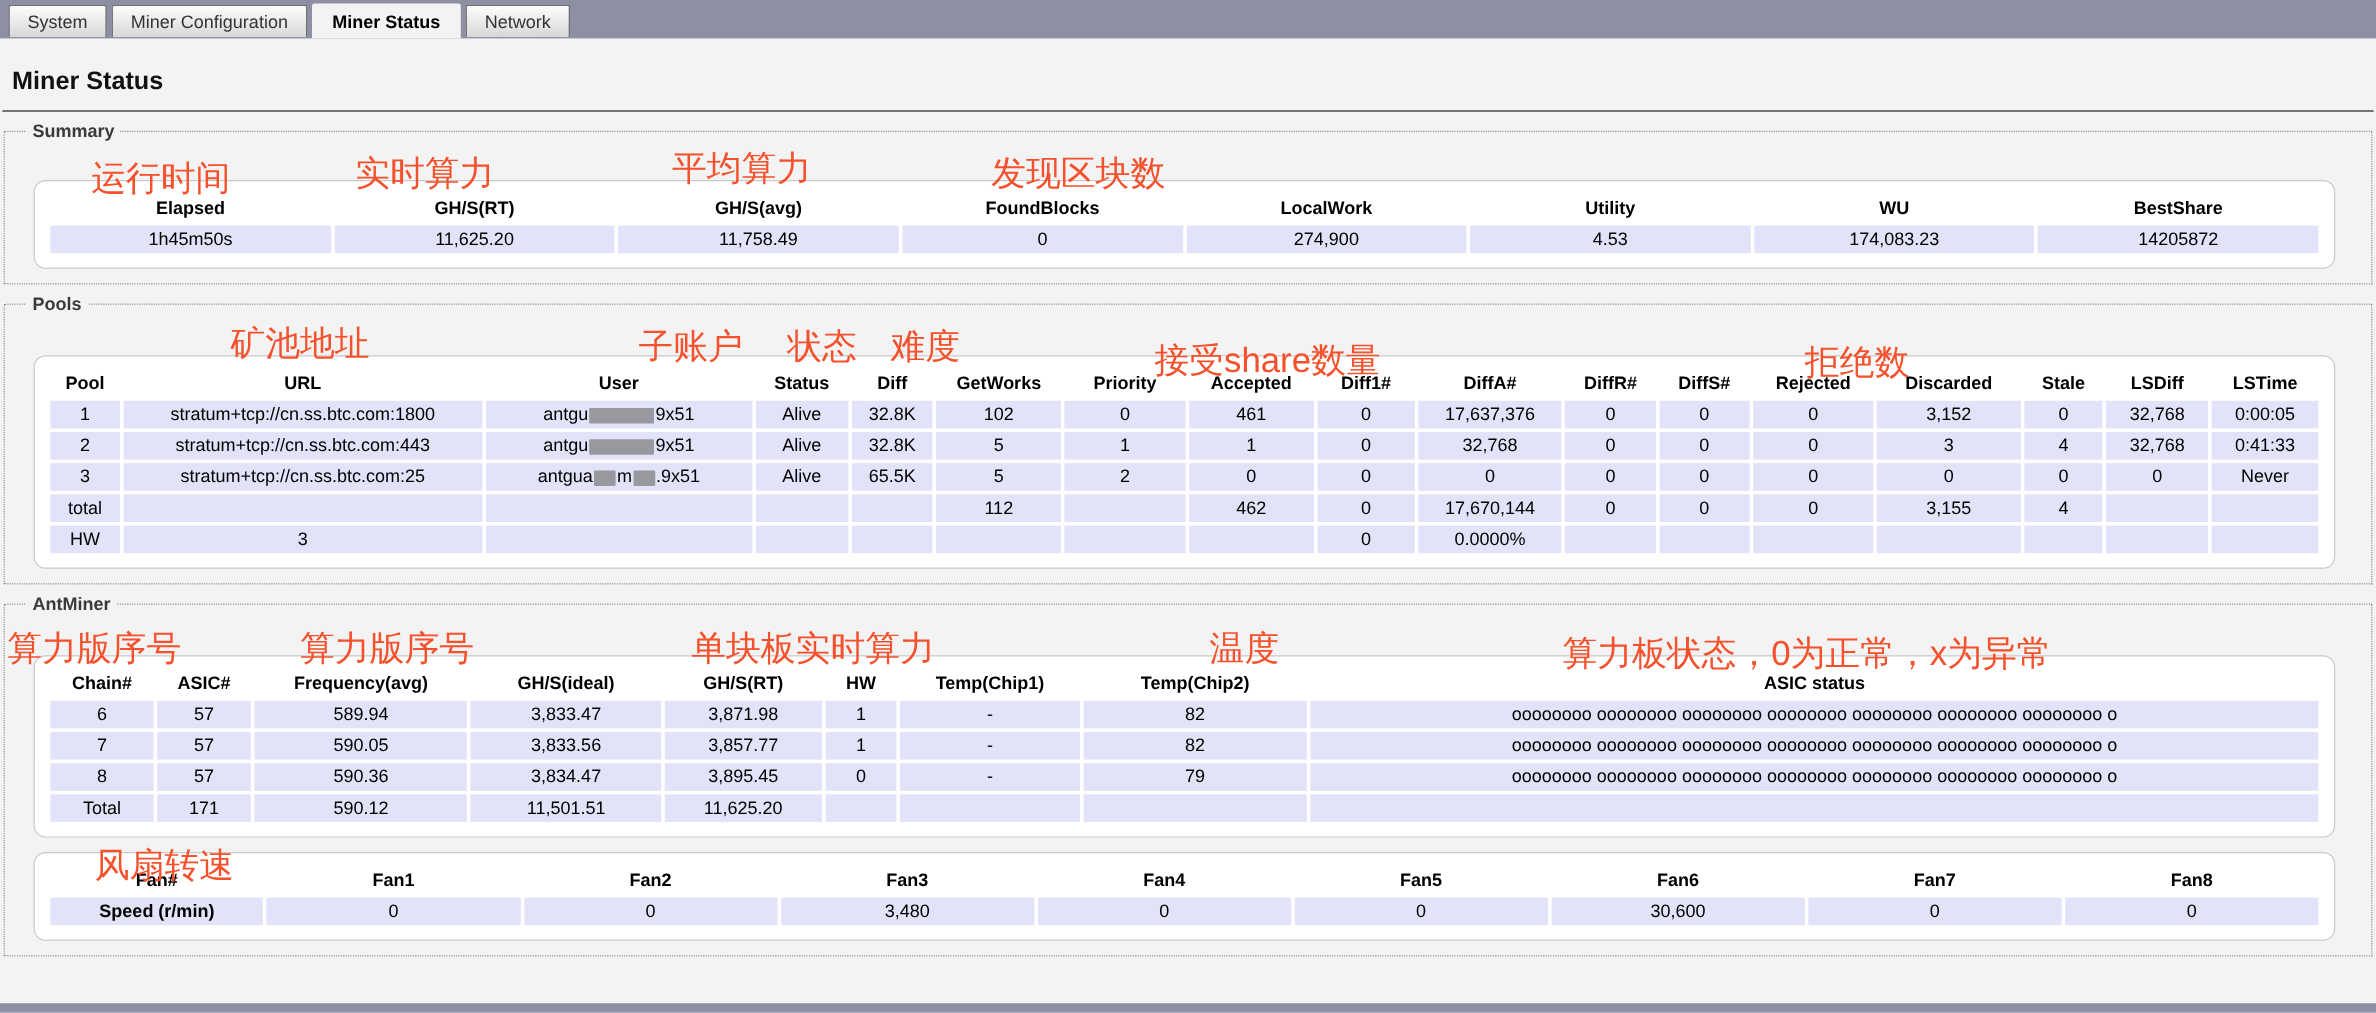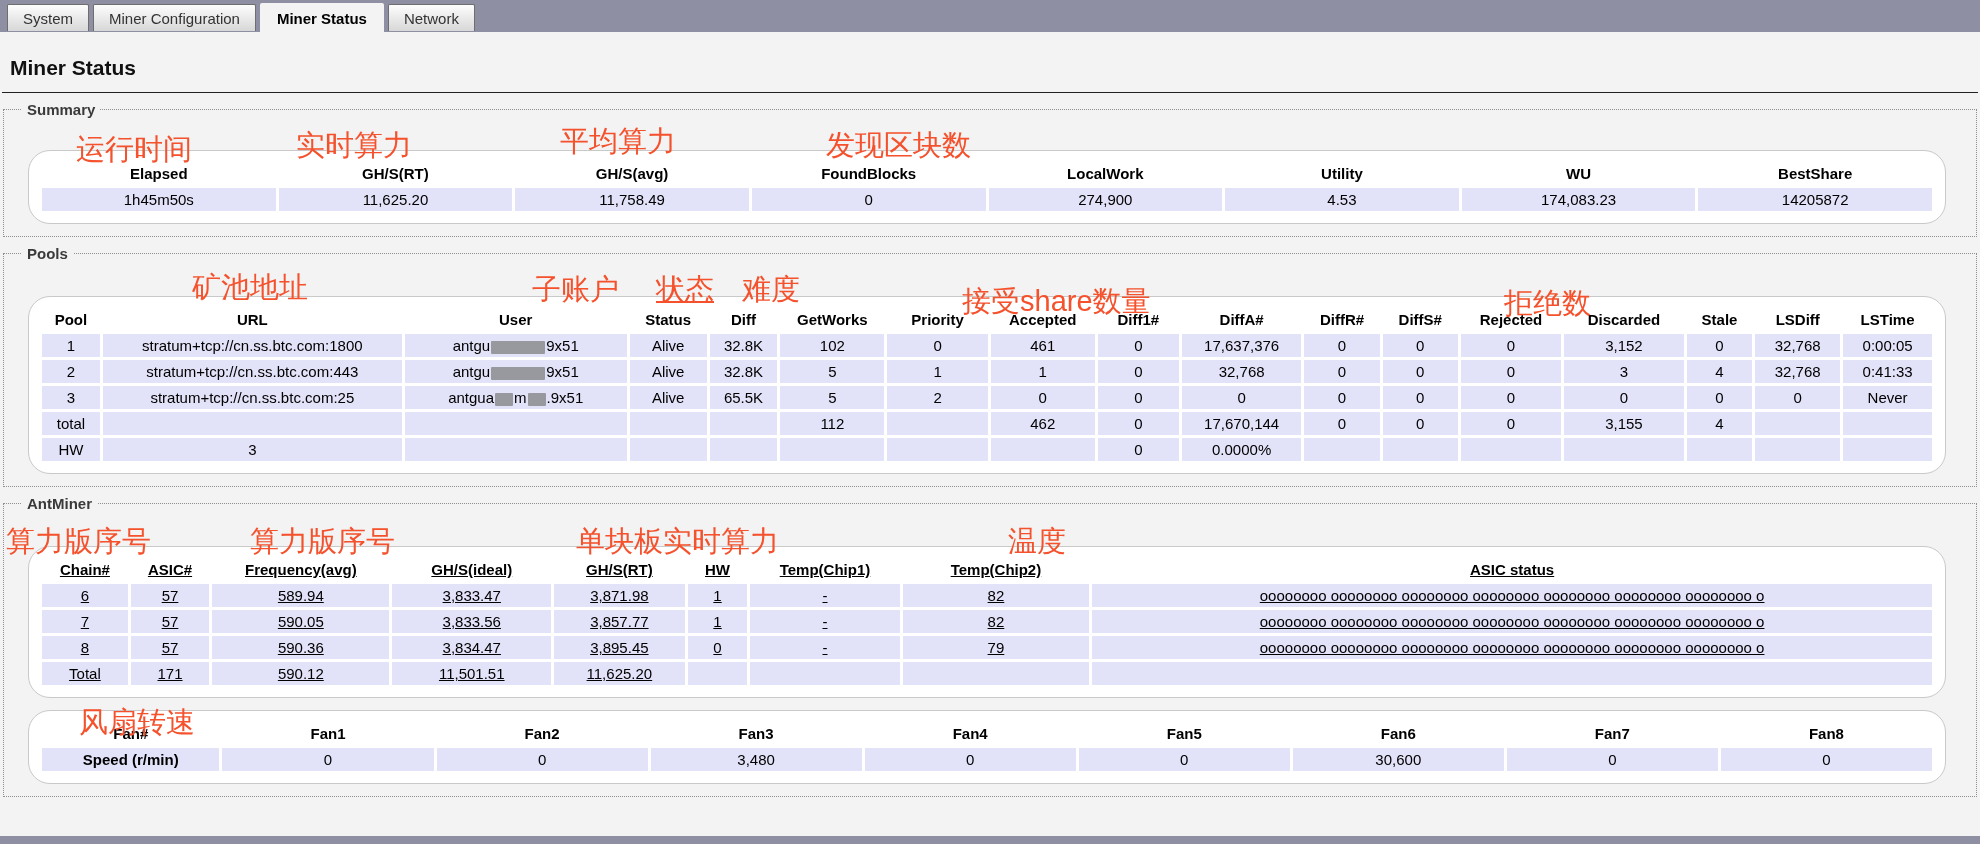--- a/index.html
+++ b/index.html
@@ -27,21 +27,21 @@
   .page-title{font-size:21px;font-weight:bold;color:#111;margin:24px 0 12px 10px;}
   .rule{border:none;border-top:1px solid #222;margin:0 2px;}
   
   fieldset{
     border:1px dotted #8f8f8f;margin:8px 3px 0 3px;padding:2px 8px 10px 8px;
     position:relative;
   }
   legend{font-weight:bold;color:#3a3a3a;font-size:15px;padding:0 5px;margin-left:10px;}
   
   .tbox{
-    background:#fff;border:1px solid #c9c9c9;border-radius:22px;
+    background:#fff;border:1px solid #c9c9c9;border-radius:10px;
     padding:8px 10px 9px 10px;margin:4px 22px 2px 16px;position:relative;
   }
   table{width:100%;border-collapse:separate;border-spacing:3px;table-layout:fixed;}
   th,td{
     font-size:15px;text-align:center;padding:1px 3px;height:21px;
     white-space:nowrap;overflow:hidden;color:#000;
   }
   thead th{font-weight:bold;background:transparent;}
   tbody td,tbody th{background:#e2e2f8;font-weight:normal;}
   tbody th{font-weight:bold;}
@@ -52,21 +52,21 @@
   }
   
   .censor{
     display:inline-block;height:13px;background:#98989f;border-radius:1px;
     vertical-align:middle;margin:0 1px;
   }
   
   .bottombar{position:absolute;left:0;bottom:0;width:100%;height:8px;background:#8f8fa3;}
   .summary-gap{margin-top:30px;}
   .pools-gap{margin-top:32px;}
-  .chains-gap{margin-top:32px;text-decoration:underline;}
+  .chains-gap{margin-top:32px;}
   .fanbox{margin-top:12px;}
 </style>
 </head>
 <body>
 
 <div class="tabbar">
   <div class="tab">System</div>
   <div class="tab">Miner Configuration</div>
   <div class="tab active">Miner Status</div>
   <div class="tab">Network</div>
@@ -108,21 +108,21 @@
           </tr>
         </tbody>
     </table>
   </div>
 </fieldset>
 
 <fieldset>
   <legend>Pools</legend>
   <span class="ann" style="left:188px;top:12px;">矿池地址</span>
   <span class="ann" style="left:528px;top:14px;">子账户</span>
-  <span class="ann" style="left:652px;top:14px;text-decoration:underline;">状态</span>
+  <span class="ann" style="left:652px;top:14px;">状态</span>
   <span class="ann" style="left:738px;top:14px;">难度</span>
   <span class="ann" style="left:958px;top:26px;">接受share数量</span>
   <span class="ann" style="left:1500px;top:28px;">拒绝数</span>
   <div class="tbox pools-gap">
     <table>
       <colgroup>
         <col style="width:3%">
           <col style="width:15.5%">
           <col style="width:11.5%">
           <col style="width:4%">
@@ -261,20 +261,21 @@
     </table>
   </div>
 </fieldset>
 
 <fieldset>
   <legend>AntMiner</legend>
   <span class="ann" style="left:2px;top:16px;">算力版序号</span>
   <span class="ann" style="left:246px;top:16px;">算力版序号</span>
   <span class="ann" style="left:572px;top:16px;">单块板实时算力</span>
   <span class="ann" style="left:1004px;top:16px;">温度</span>
+  <span class="ann" style="left:1298px;top:20px;">算力板状态，0为正常，x为异常</span>
   <div class="tbox chains-gap">
     <table>
       <colgroup>
         <col style="width:4.6%">
           <col style="width:4.2%">
           <col style="width:9.5%">
           <col style="width:8.5%">
         <col style="width:7%">
           <col style="width:3.2%">
           <col style="width:8%">

